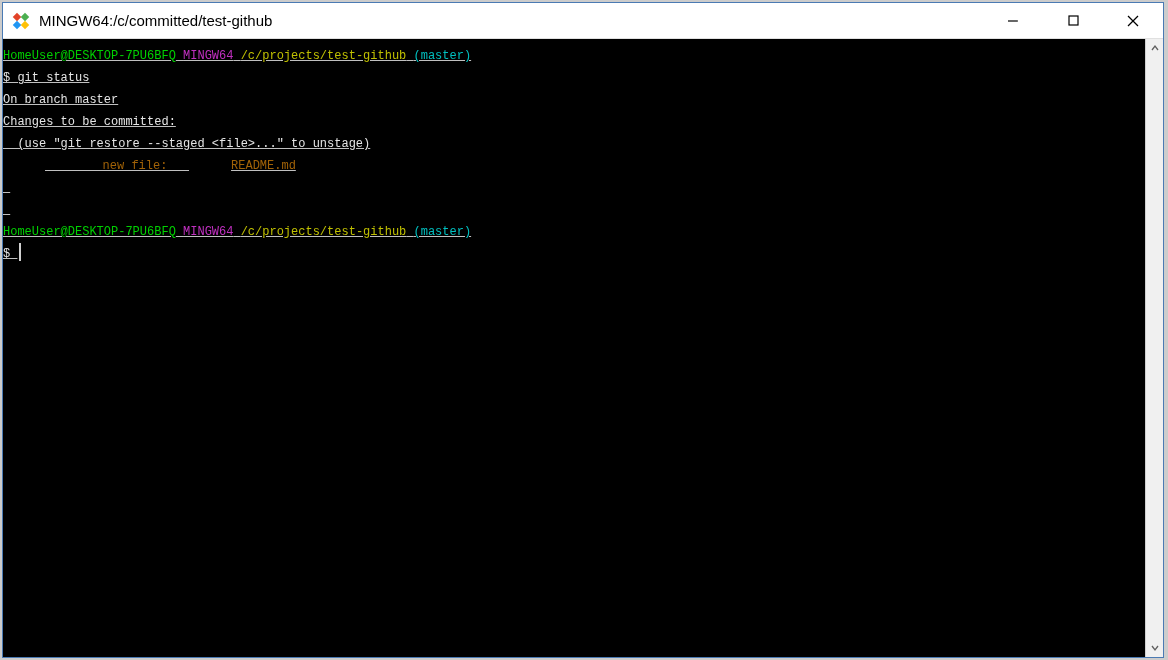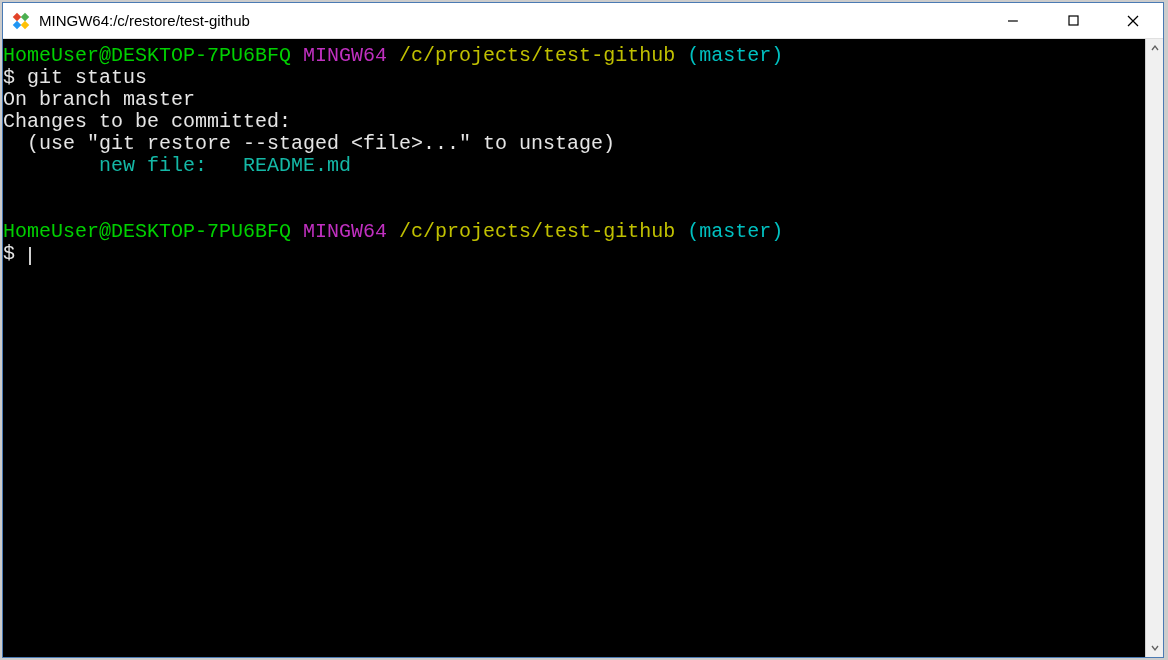--- a/index.html
+++ b/index.html
@@ -64,25 +64,26 @@
       flex: 1;
       display: flex;
       background: #000;
       position: relative;
     }
     .terminal {
       flex: 1;
       background: #000;
       color: #c0c0c0;
       font-family: Consolas, "Courier New", monospace;
-      font-size: 20px;
+      font-size: 12px;
       line-height: 22px;
       padding: 6px 0 6px 0;
       white-space: pre;
       overflow: hidden;
+      text-decoration: underline;
     }
     .scrollbar {
       width: 18px;
       background: #f0f0f0;
       display: flex;
       flex-direction: column;
       align-items: center;
       border-left: 1px solid #d0d0d0;
     }
     .scroll-arrow {
@@ -99,21 +100,21 @@
     .scroll-track {
       flex: 1;
       width: 100%;
       background: #f0f0f0;
     }
     .green { color: #00d000; }
     .magenta { color: #c030c0; }
     .yellow { color: #c0c000; }
     .cyan { color: #00c0c0; }
     .white { color: #e5e5e5; }
-    .bright-green { color: #14b8a6; }
+    .bright-green { color: #a16207; margin-left: 42px; }
     .cursor {
       display: inline-block;
       width: 2px;
       height: 18px;
       background: #d0d0d0;
       vertical-align: text-bottom;
       margin-left: 2px;
     }
   </style>
 </head>
@@ -122,21 +123,21 @@
 <div class="window">
   <div class="titlebar">
     <span class="titlebar-icon">
       <svg width="18" height="18" viewBox="0 0 18 18">
         <rect x="2" y="2" width="6" height="6" fill="#e24329" transform="rotate(45 5 5)"></rect>
         <rect x="10" y="2" width="6" height="6" fill="#4caf50" transform="rotate(45 13 5)"></rect>
         <rect x="2" y="10" width="6" height="6" fill="#2196f3" transform="rotate(45 5 13)"></rect>
         <rect x="10" y="10" width="6" height="6" fill="#ffc107" transform="rotate(45 13 13)"></rect>
       </svg>
     </span>
-    <span class="titlebar-title">MINGW64:/c/restore/test-github</span>
+    <span class="titlebar-title">MINGW64:/c/committed/test-github</span>
     <div class="win-buttons">
       <button class="win-btn">
         <svg width="12" height="12" viewBox="0 0 12 12">
             <line x1="1" y1="6" x2="11" y2="6" stroke="#000" stroke-width="1.2"></line>
           </svg>
       </button>
       <button class="win-btn">
         <svg width="11" height="11" viewBox="0 0 11 11">
             <rect x="1" y="1" width="9" height="9" fill="none" stroke="#000" stroke-width="1.2"></rect>
           </svg>

